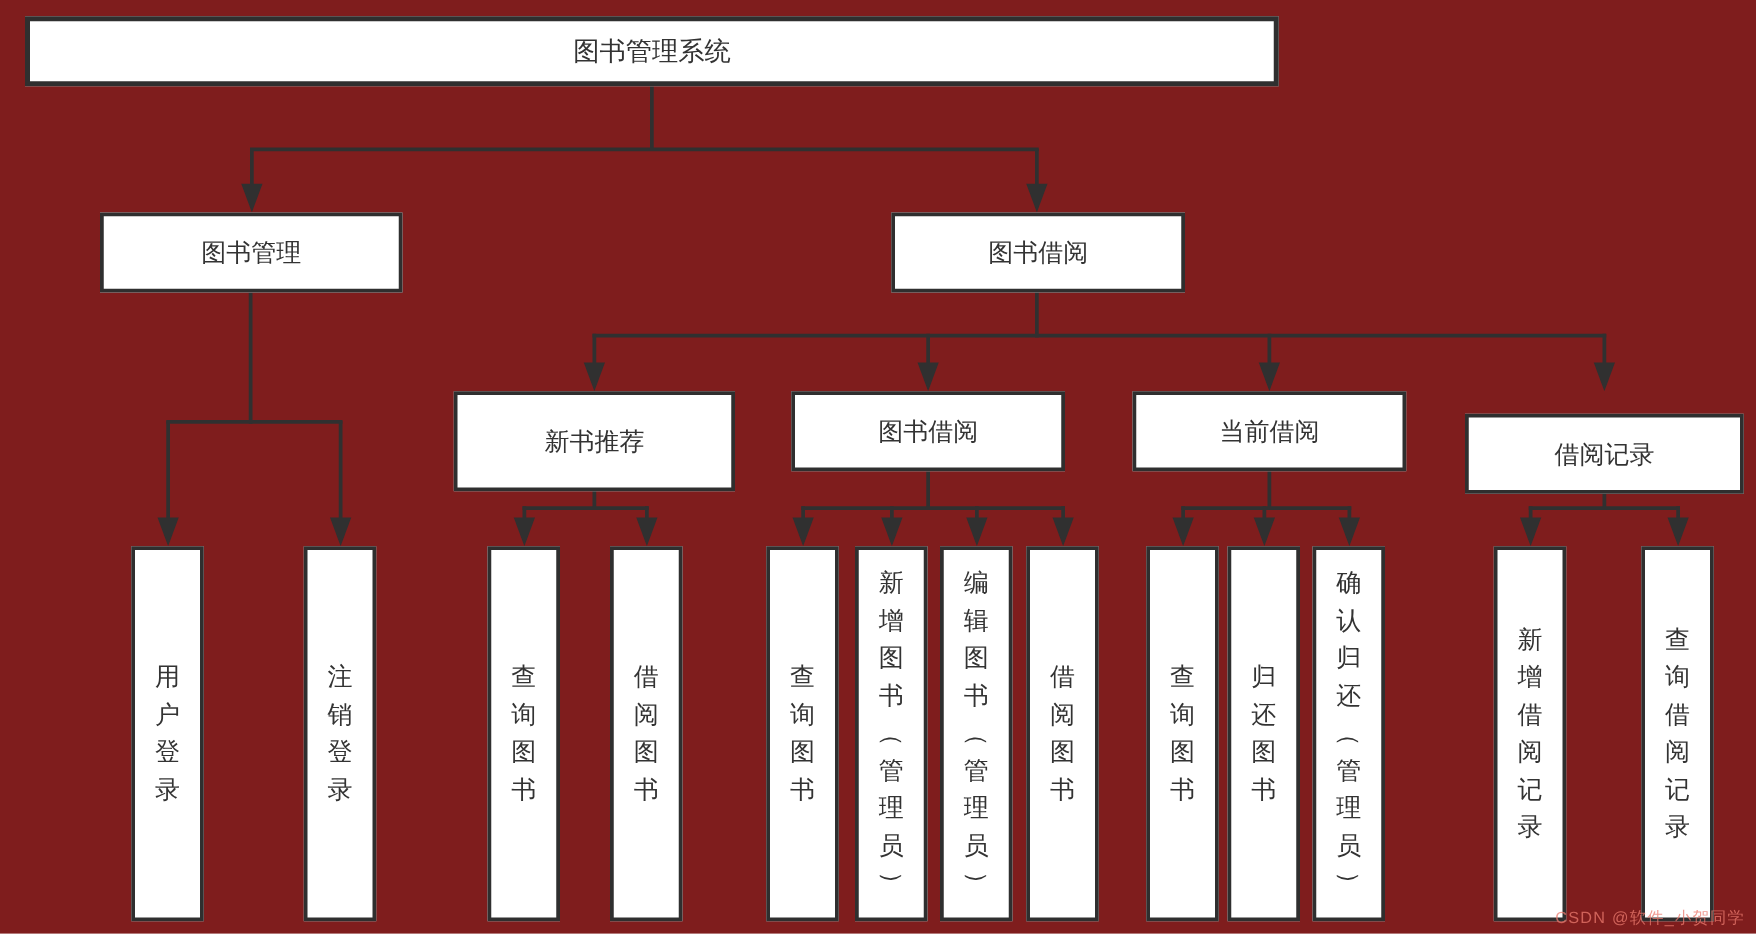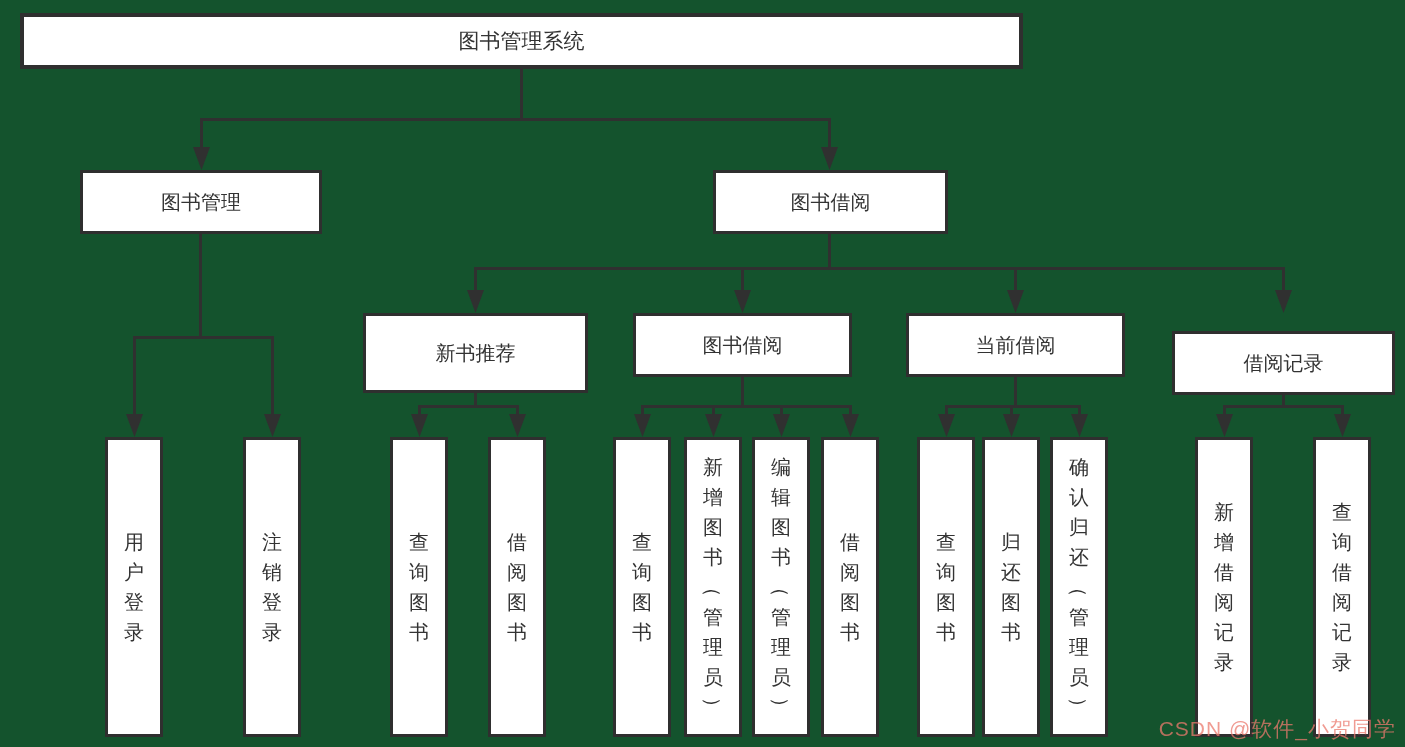--- a/index.html
+++ b/index.html
@@ -1,34 +1,34 @@
 <!DOCTYPE html>
 <html><head>
 <meta charset="utf-8">
 <style>
   html,body { margin:0; padding:0; background:#ffffff; }
   .stage {
-    position:relative; width:1405px; height:747px; background:#14532d;
+    position:relative; width:1405px; height:747px; background:#7f1d1d;
     font-family:"Liberation Sans","DejaVu Sans",sans-serif; color:#333333; overflow:hidden;text-decoration:underline;
   }
   svg.connectors { position:absolute; left:0; top:0; width:1405px; height:747px; }
   svg.connectors path { stroke:#303030; stroke-width:3; fill:none; }
   svg.connectors polygon { fill:#303030; stroke:none; }
   .box {
     position:absolute; background:#ffffff; border:3px solid #2f2f2f; box-sizing:border-box;
     display:flex; align-items:center; justify-content:center;
     font-size:20px; color:#333333; z-index:2;
   }
   .box.root { border-width:4px; font-size:21px; }
   .box.leaf { flex-direction:column; }
   .box.leaf span { display:block; height:30px; line-height:30px; width:100%; text-align:center; font-size:20px; }
   .box.leaf span.rot { transform:rotate(90deg); }
   .watermark {
     position:absolute; right:9px; bottom:4px; z-index:5;
-    font-size:21px; letter-spacing:1px; color:#eb7a6e; opacity:0.75; white-space:nowrap;
+    font-size:13px; letter-spacing:1px; color:#eb7a6e; opacity:0.75; white-space:nowrap;
   }
 </style>
 </head>
 <body>
 
 <div class="stage">
 
   <svg class="connectors" viewBox="0 0 1405 747" xmlns="http://www.w3.org/2000/svg">
 
     <path d="M521.5 69 V120"></path>

